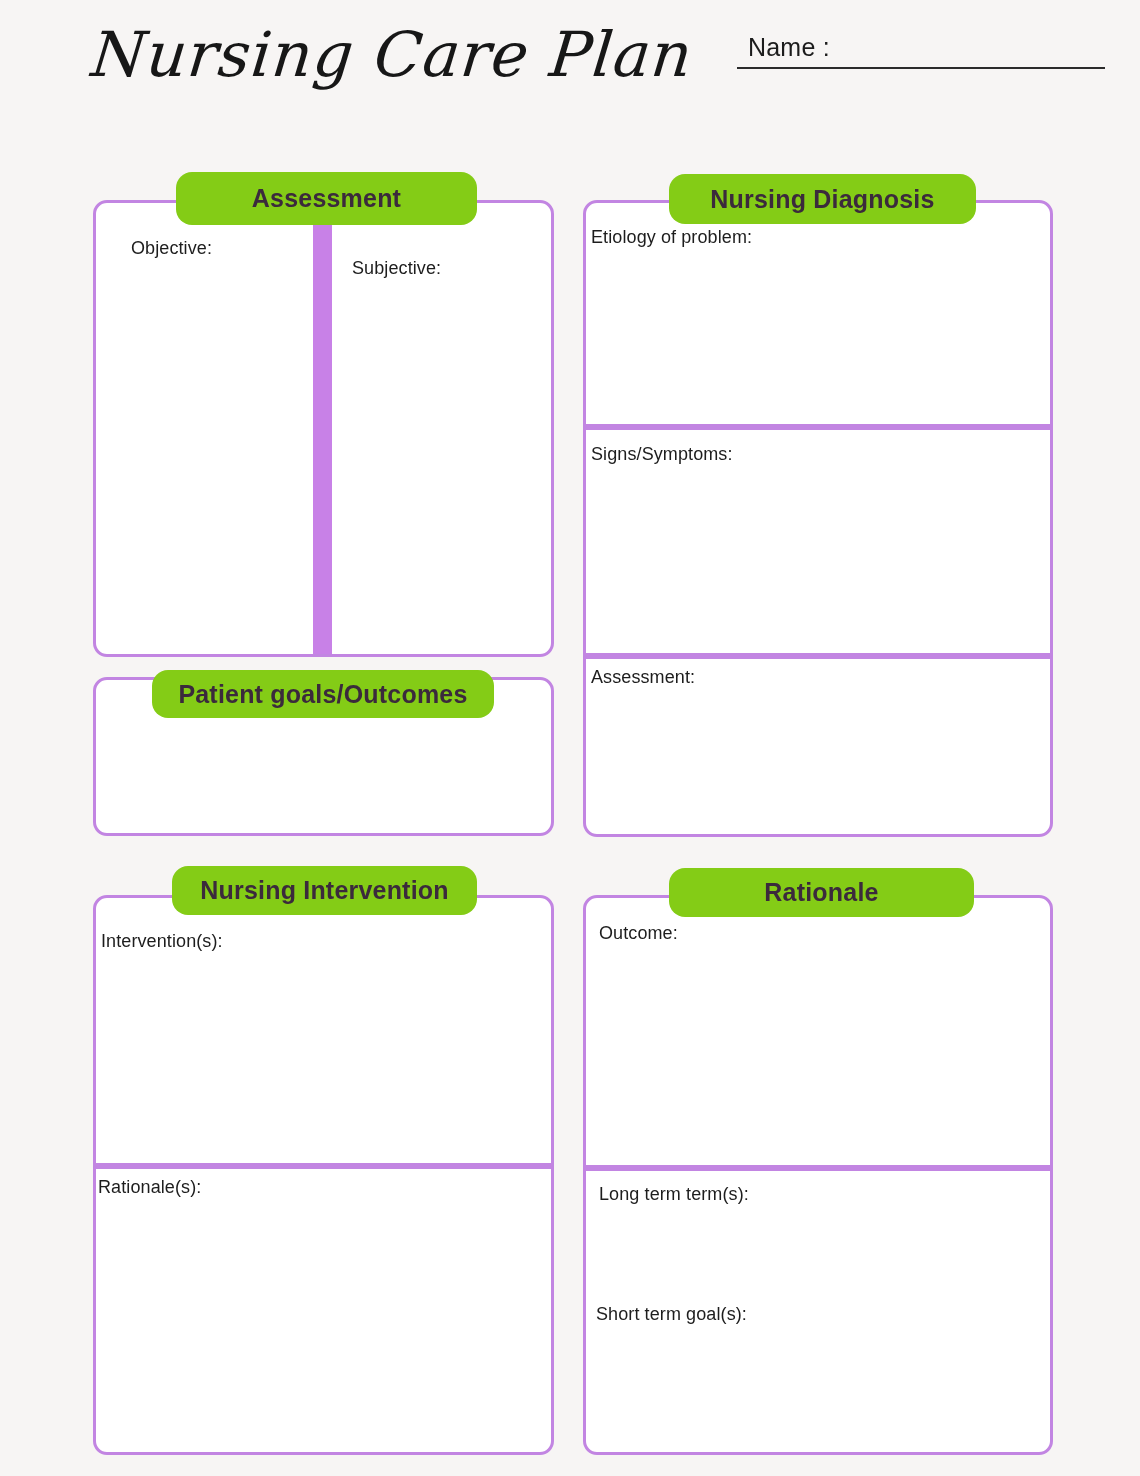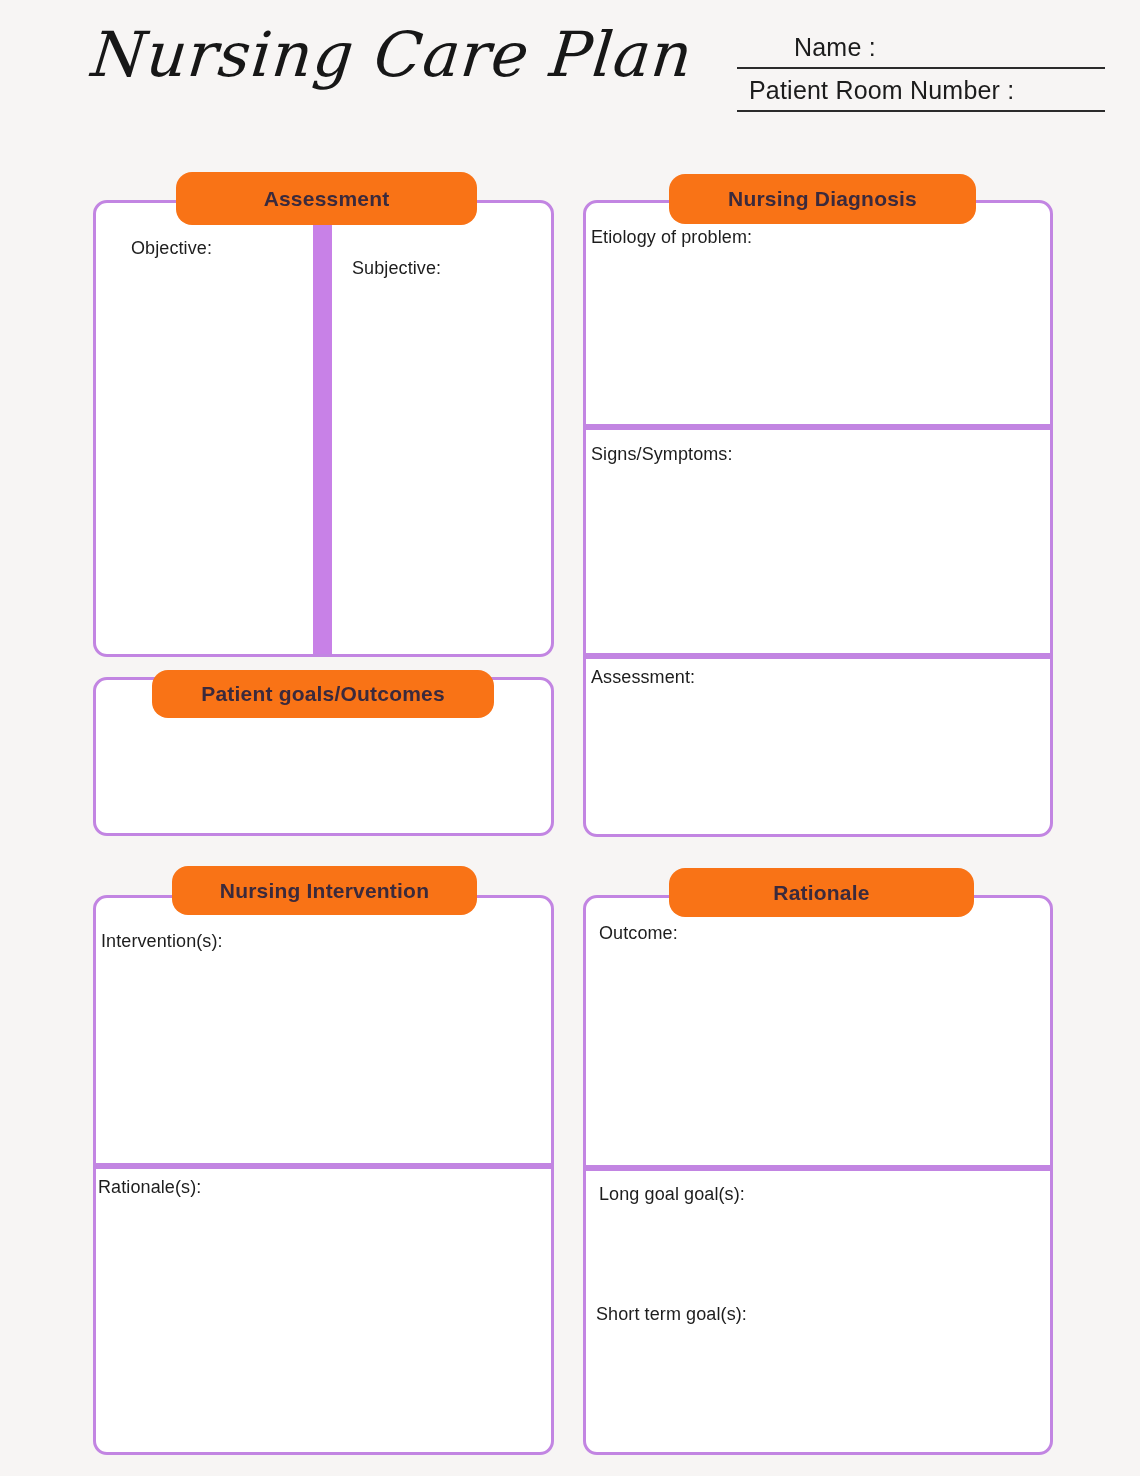--- a/index.html
+++ b/index.html
@@ -45,40 +45,40 @@
   }
   .header-field .hf-label {
     position: absolute;
     left: 12px;
     bottom: 5px;
     font-size: 25px;
     color: #1c1c1c;
     letter-spacing: 0.2px;
     white-space: nowrap;
   }
-  .header-field.hf-name .hf-label { left: 11px; margin-left: 46px; }
+  .header-field.hf-name .hf-label { left: 11px; }
   .header-field.hf-date .hf-label { left: 16px; }
   .header-field.hf-room .hf-label { left: 12px; }
 
   
   .card {
     position: absolute;
     box-sizing: border-box;
     background: #ffffff;
     border: 3px solid #c285e2;
     border-radius: 14px;
   }
   .pill {
     position: absolute;
     box-sizing: border-box;
-    background: #f97316;
+    background: #84cc16;
     border-radius: 16px;
     color: #3b2a3c;
     font-weight: bold;
-    font-size: 21px;
+    font-size: 25px;
     letter-spacing: 0.2px;
     display: flex;
     align-items: center;
     justify-content: center;
     text-align: center;
     z-index: 5;
     white-space: nowrap;
   }
   .field-label {
     position: absolute;
@@ -137,23 +137,20 @@
 </style>
 </head>
 <body>
 
 <div class="page-title">Nursing Care Plan</div>
 
 <div class="header-fields">
   <div class="header-field hf-name">
     <span class="hf-label">Name :</span>
   </div>
-  <div class="header-field hf-room">
-    <span class="hf-label">Patient Room Number :</span>
-  </div>
 </div>
 
 <div class="card" id="assessment-card"></div>
 <div class="vdivider" id="assessment-divider"></div>
 <div class="pill" id="assessment-pill">Assessment</div>
 <div class="field-label" id="label-objective">Objective:</div>
 <div class="field-label" id="label-subjective">Subjective:</div>
 
 <div class="card" id="goals-card"></div>
 <div class="pill" id="goals-pill">Patient goals/Outcomes</div>
@@ -169,14 +166,14 @@
 <div class="card" id="intervention-card"></div>
 <div class="hdivider" id="intervention-div"></div>
 <div class="pill" id="intervention-pill">Nursing Intervention</div>
 <div class="field-label" id="label-interventions">Intervention(s):</div>
 <div class="field-label" id="label-rationales">Rationale(s):</div>
 
 <div class="card" id="evaluation-card"></div>
 <div class="hdivider" id="evaluation-div"></div>
 <div class="pill" id="evaluation-pill">Rationale</div>
 <div class="field-label" id="label-outcome">Outcome:</div>
-<div class="field-label" id="label-longterm">Long goal goal(s):</div>
+<div class="field-label" id="label-longterm">Long term term(s):</div>
 <div class="field-label" id="label-shortterm">Short term goal(s):</div>
 
 </body></html>

